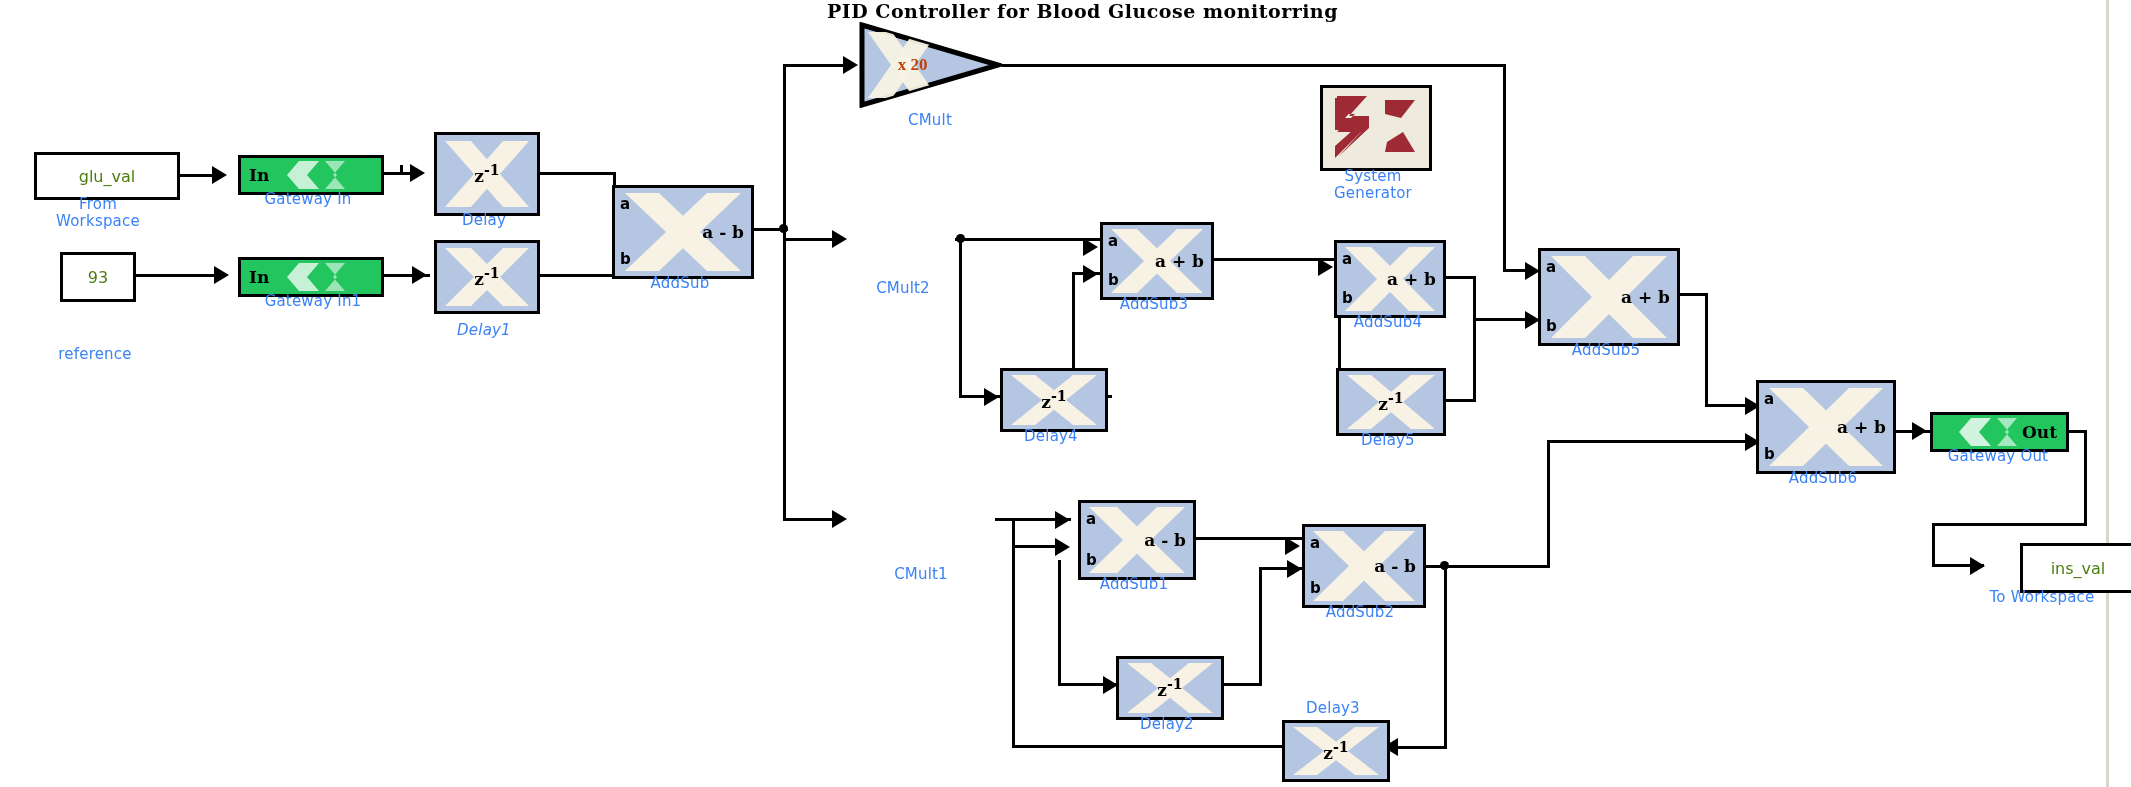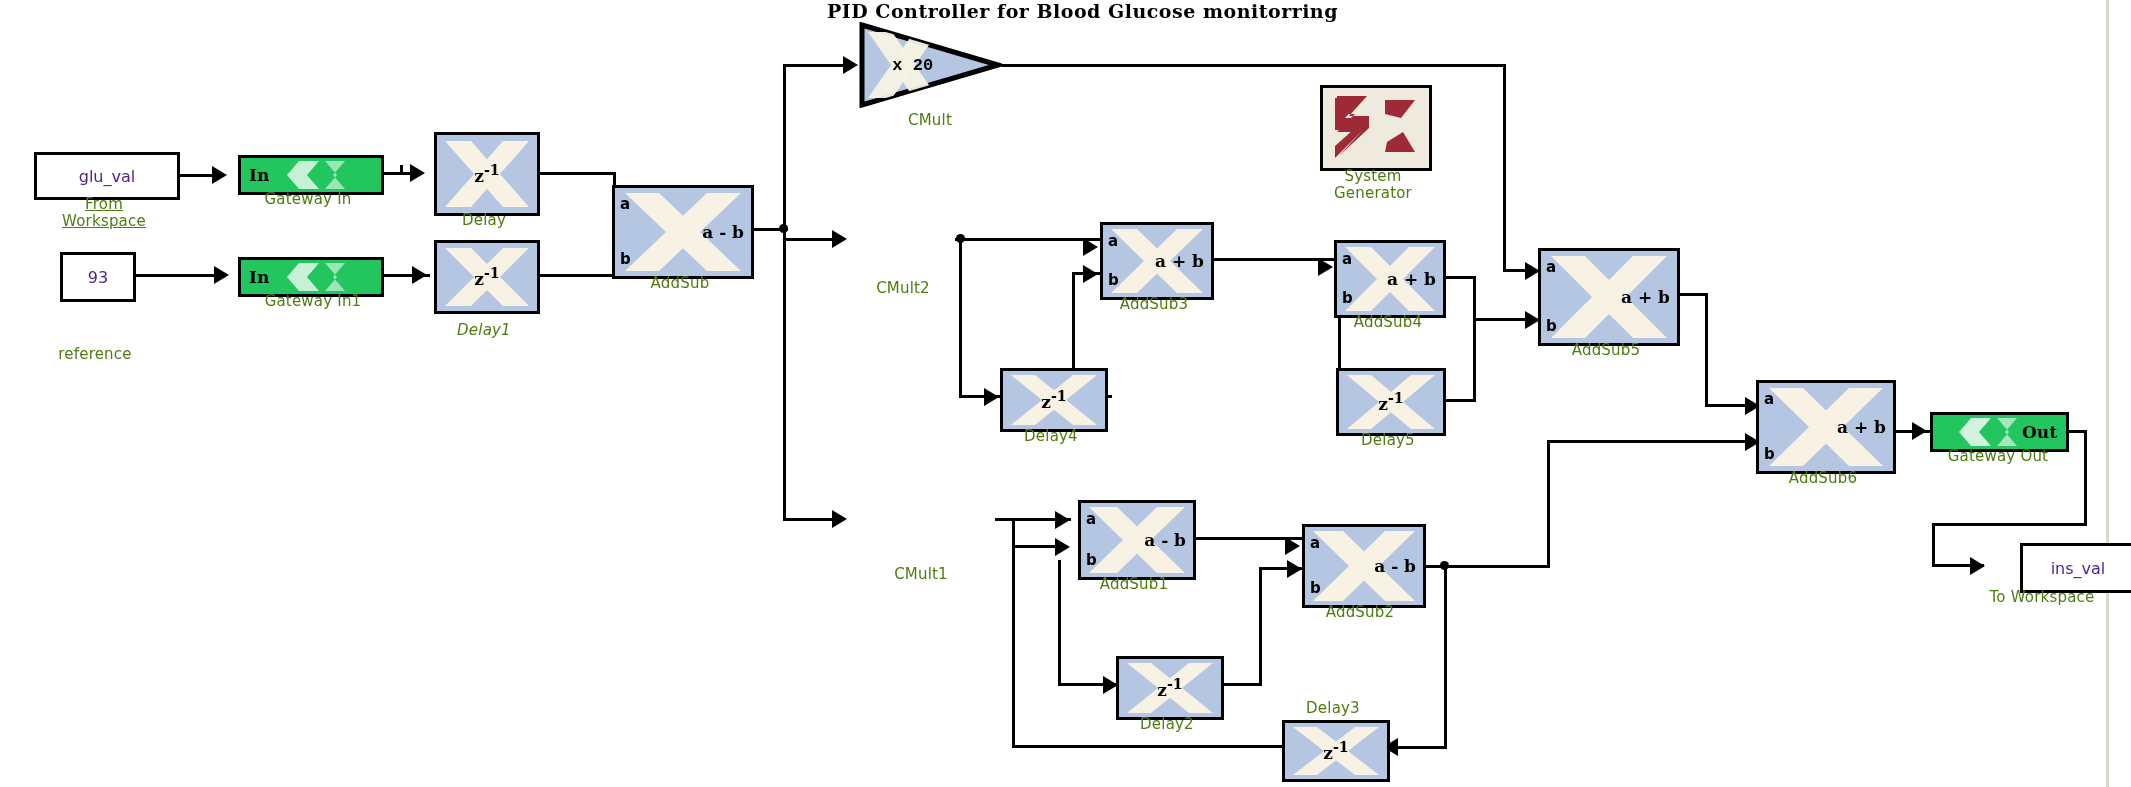--- a/index.html
+++ b/index.html
@@ -67,21 +67,21 @@
     border-bottom: 9px solid transparent;
     border-right: 15px solid #000000;
   }
 
   
   .blk-label {
     position: absolute;
     text-align: center;
     font-family: "DejaVu Sans", sans-serif;
     font-size: 15px;
-    color: #4d7c0f;
+    color: #3b82f6;
     white-space: pre;
     line-height: 1.15;
     letter-spacing: 0.2px;
   }
 
   
   .xblock {
     position: absolute;
     border: 3px solid #000000;
     background: #b4c6e2;
@@ -150,35 +150,35 @@
   
   .plain {
     position: absolute;
     border: 3px solid #000000;
     background: #ffffff;
     display: flex;
     align-items: center;
     justify-content: center;
     font-family: "DejaVu Sans", sans-serif;
     font-size: 16px;
-    color: #4c1d95;
+    color: #4d7c0f;
   }
 
   
   .cmult { position: absolute; }
   .cmult svg { display: block; }
   .cmult .gain {
     position: absolute;
     top: 50%;
     left: 38%;
     transform: translate(-50%, -50%);
-    font-family: Liberation Mono, monospace;
+    font-family: Liberation Serif, serif;
     font-weight: bold;
     font-size: 17px;
-    color: #000000;
+    color: #c2410c;
     white-space: nowrap;
     z-index: 3;
   }
 
   
   .sysgen {
     position: absolute;
     border: 3px solid #000000;
     background: #eeeade;
     overflow: hidden;
@@ -321,21 +321,21 @@
   <div class="wire h" style="left:2063px; top:430px; width:24px;"></div>
   <div class="wire v" style="left:2084px; top:430px; height:96px;"></div>
   <div class="wire h" style="left:1932px; top:523px; width:155px;"></div>
   <div class="wire v" style="left:1932px; top:523px; height:44px;"></div>
   <div class="wire h" style="left:1932px; top:564px; width:52px;"></div>
   <div class="arrow right" style="left:1970px; top:557px;"></div>
 
   <div class="plain" style="left:34px; top:152px; width:140px; height:42px;">
     <span>glu_val</span>
   </div>
-  <div class="blk-label" style="left:14px; top:196px; width:180px;text-decoration:underline;">From
+  <div class="blk-label" style="left:8px; top:196px; width:180px;">From
 Workspace</div>
 
   <div class="plain" style="left:60px; top:252px; width:70px; height:44px;">
     <span>93</span>
   </div>
   <div class="blk-label" style="left:35px; top:298px; width:120px;margin-top:48px;">reference</div>
 
   <div class="gateway" style="left:238px; top:155px; width:140px; height:34px;">
     <div class="gw-x">
       <svg viewBox="0 0 140 34" preserveAspectRatio="none">

